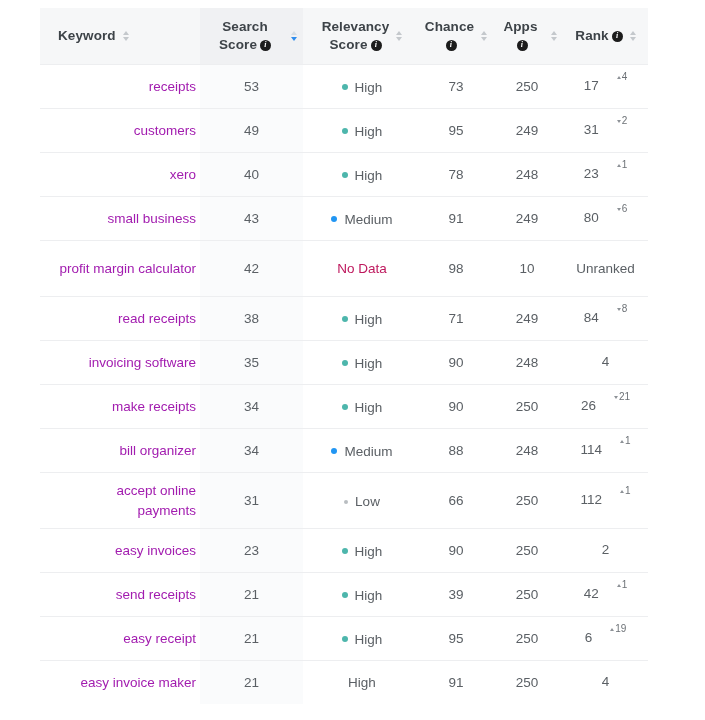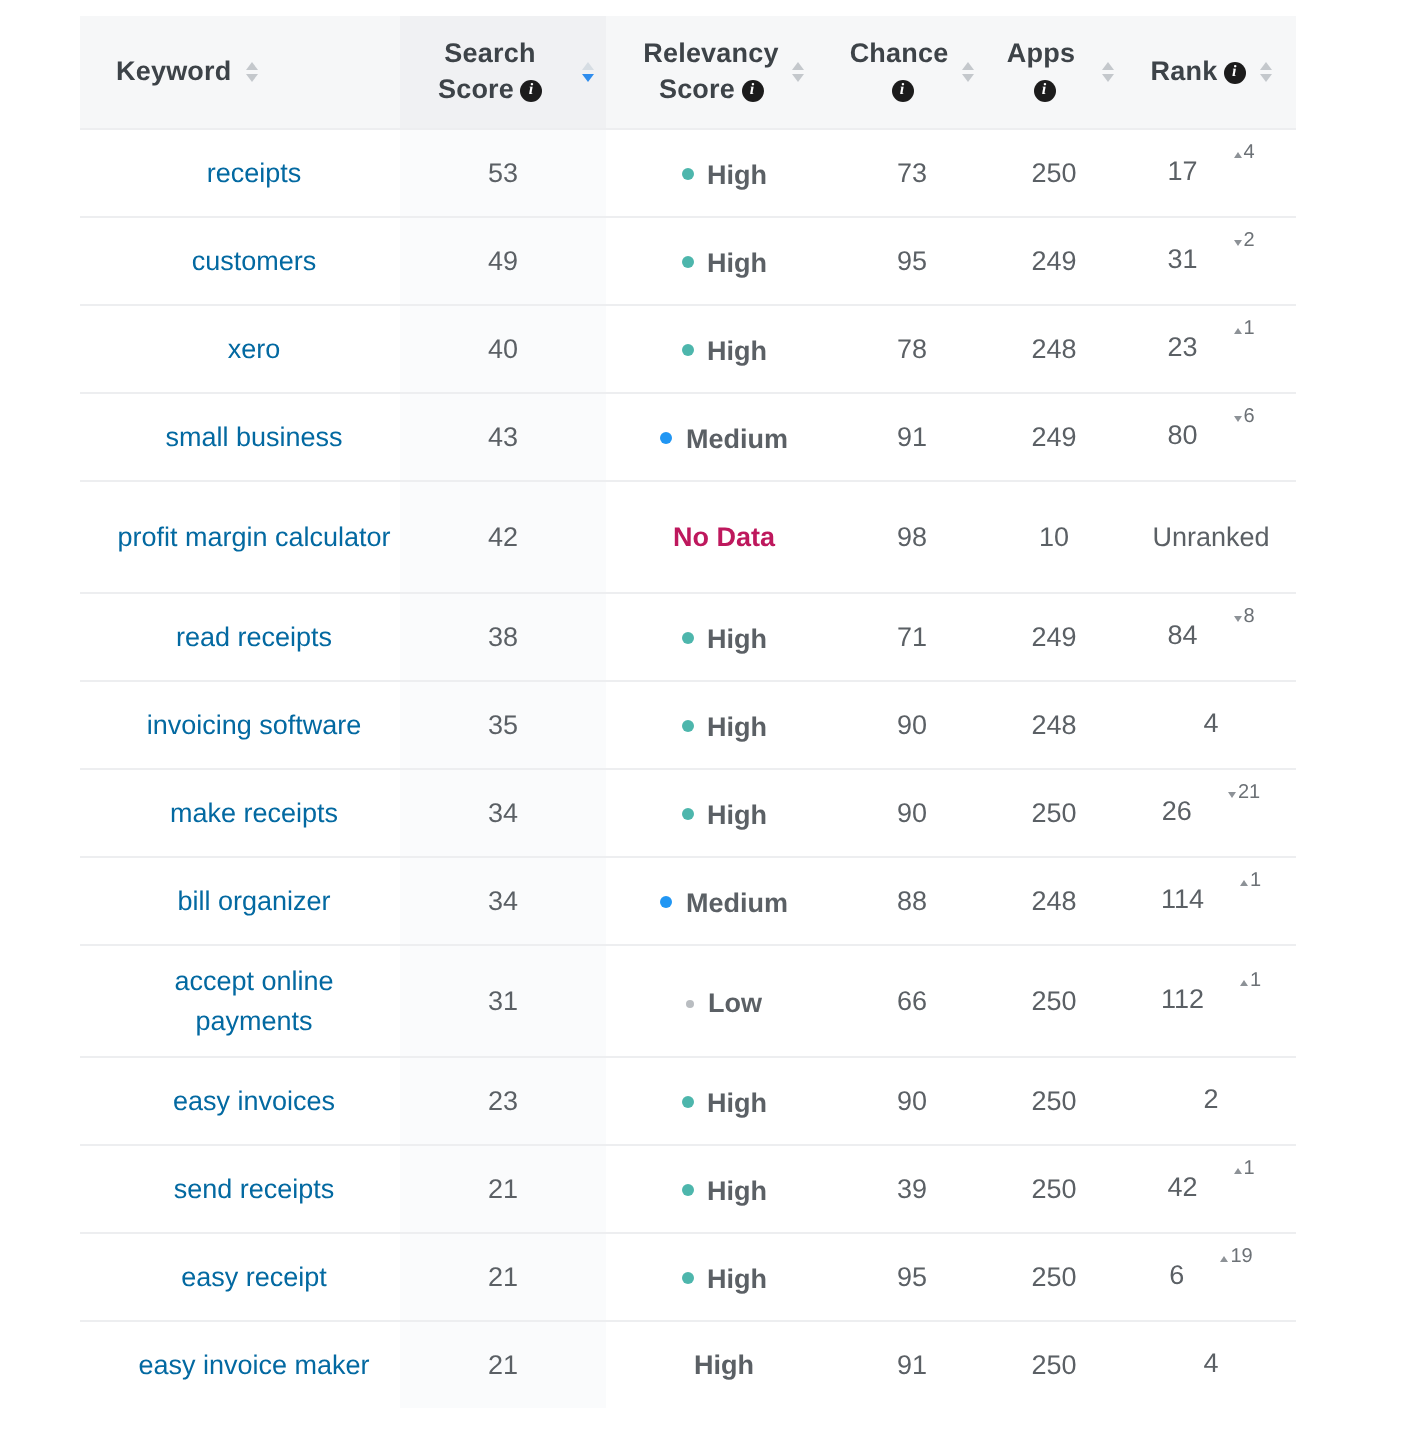--- a/index.html
+++ b/index.html
@@ -115,38 +115,37 @@
   tbody td {
     border-top: 1px solid #edeef0;
     font-size: 13.5px;
     color: #5b6065;
     text-align: center;
     vertical-align: middle;
     padding: 0 4px;
     background: #ffffff;
   }
   tbody tr td.col-keyword {
-    text-align: center;
+    text-align: right;
     padding-left: 18px;
-    color: #0369a1;
+    color: #a21caf;
     line-height: 1.45;
   }
   tbody td.sorted-col {
     background: #fafbfc;
   }
   tbody tr.r-tall td { height: 55px; }
   tbody tr.r-std  td { height: 43px; }
 
   
   .rel {
     display: inline-flex;
     align-items: center;
     justify-content: center;
     gap: 7px;
-    font-weight: bold;
   }
   .dot {
     display: inline-block;
     border-radius: 50%;
     flex: 0 0 auto;
   }
   .dot.high   { width: 6px;  height: 6px;  background: #4db6ac; }
   .dot.medium { width: 6px;  height: 6px;  background: #2196f3; }
   .dot.low    { width: 4px;  height: 4px;  background: #b9bdc1; }
   .rel-label.nodata { color: #be185d; }

